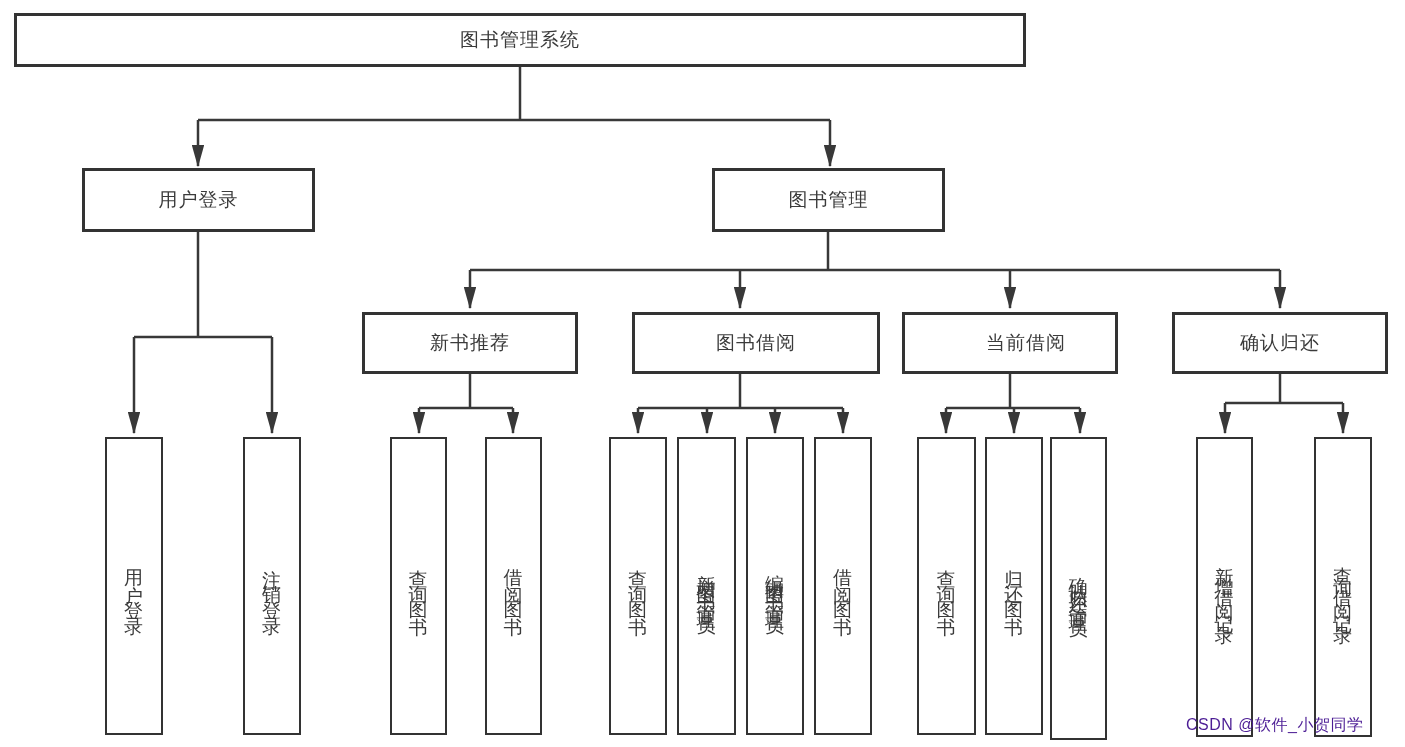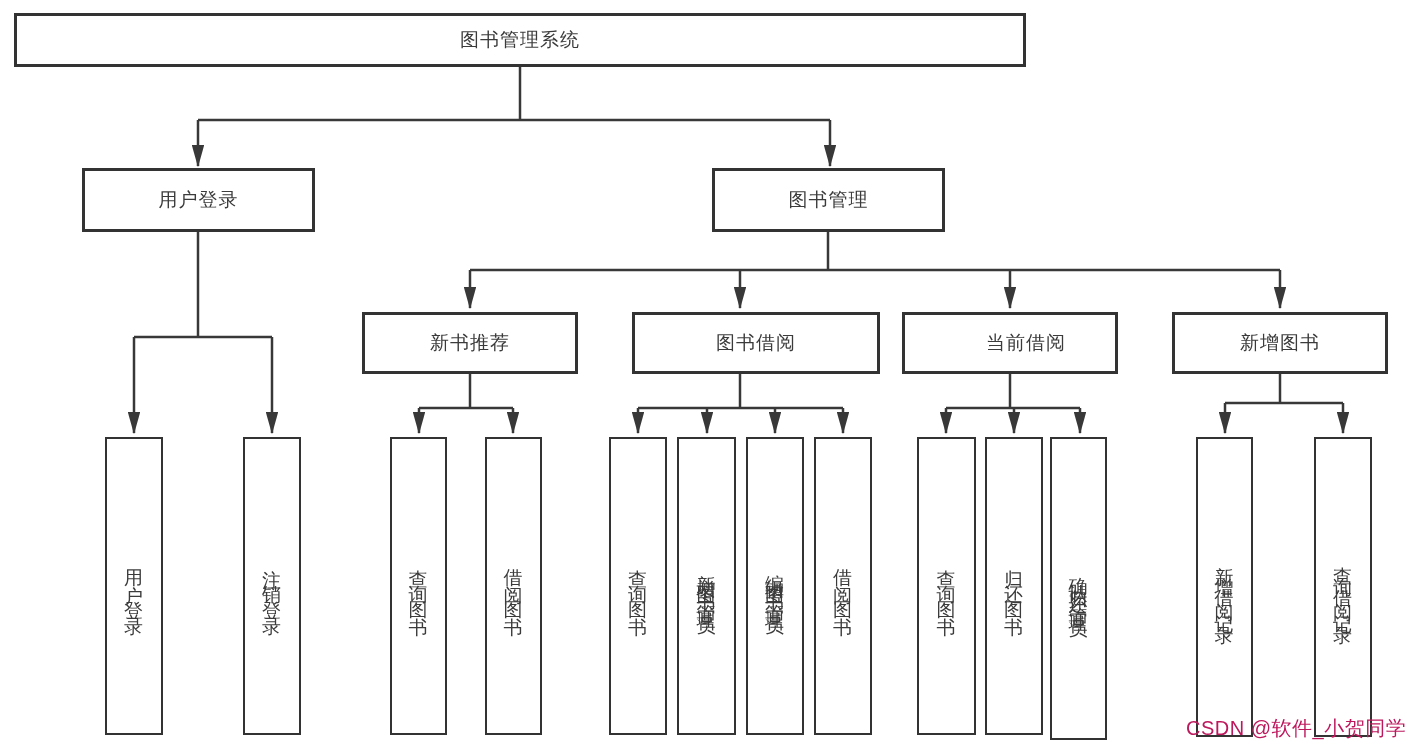--- a/index.html
+++ b/index.html
@@ -39,22 +39,22 @@
     text-orientation: mixed;
     line-height: 1;
   }
   .ls-wide  span { letter-spacing: 16px; }
   .ls-mid   span { letter-spacing: 12px; }
   .ls-tight span { letter-spacing: 6px; }
   #watermark {
     position: absolute;
     left: 1186px;
     top: 715px;
-    font-size: 20px;
-    color: #be185d;
+    font-size: 16px;
+    color: #4c1d95;
     white-space: nowrap;
     z-index: 5;
     letter-spacing: 0.5px;
   }
 </style>
 </head>
 <body>
 
 <div id="canvas">
 
@@ -122,21 +122,21 @@
   <div class="node lv3" style="left:362px; top:312px; width:216px; height:62px;align-items:center;">
     <span>新书推荐</span>
   </div>
   <div class="node lv3" style="left:632px; top:312px; width:248px; height:62px;">
     <span>图书借阅</span>
   </div>
   <div class="node lv3" style="left:902px; top:312px; width:216px; height:62px;padding-left:32px;">
     <span>当前借阅</span>
   </div>
   <div class="node lv3" style="left:1172px; top:312px; width:216px; height:62px;">
-    <span>新增图书</span>
+    <span>确认归还</span>
   </div>
 
   <div class="node leaf ls-wide" style="left:105px; top:437px; width:58px; height:298px;">
     <span>用户登录</span>
   </div>
   <div class="node leaf ls-wide" style="left:243px; top:437px; width:58px; height:298px;">
     <span>注销登录</span>
   </div>
 
   <div class="node leaf ls-wide" style="left:390px; top:437px; width:57px; height:298px;">

